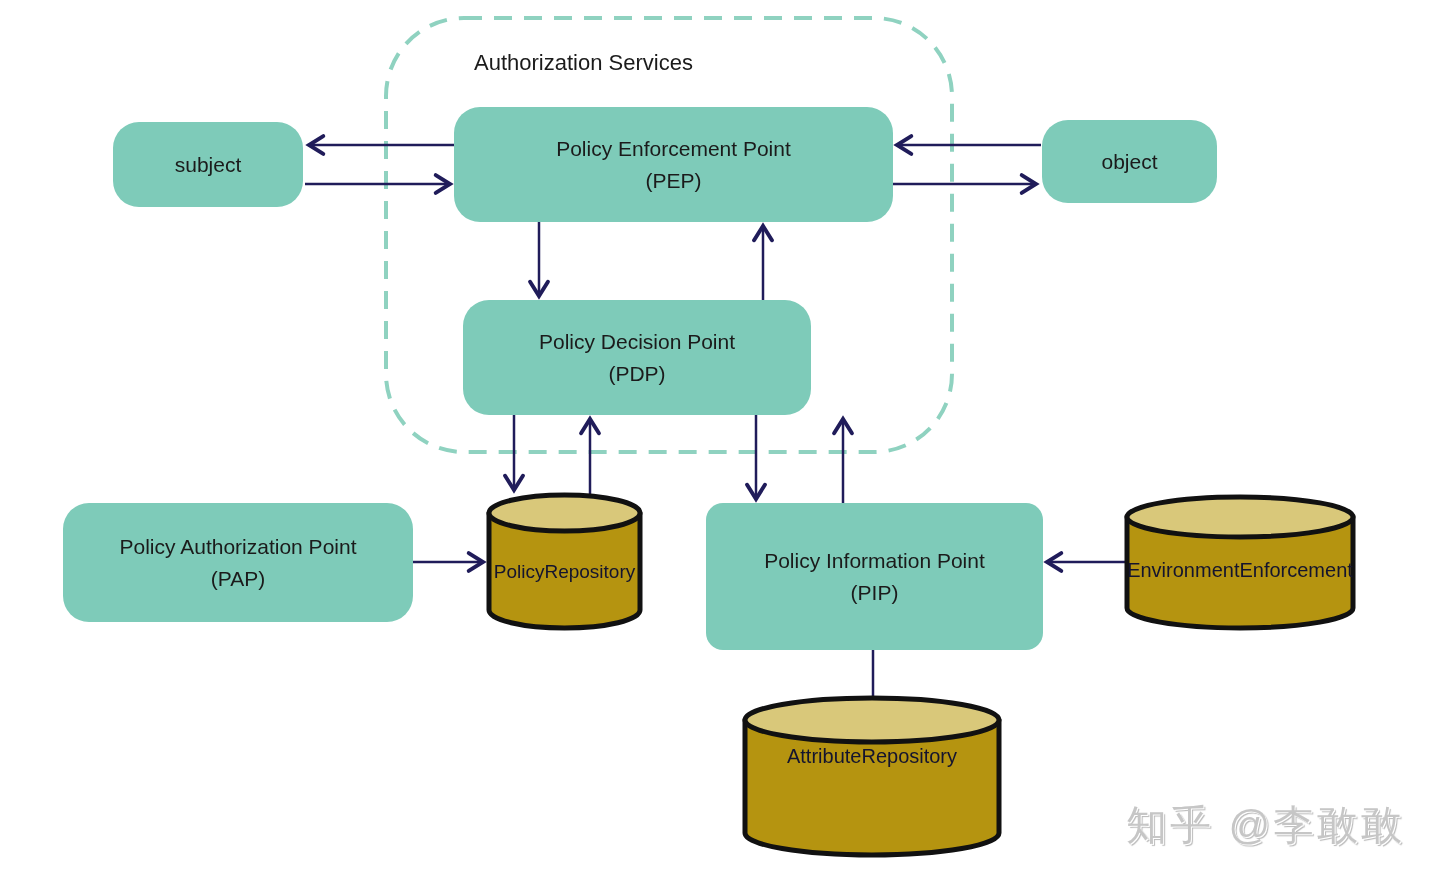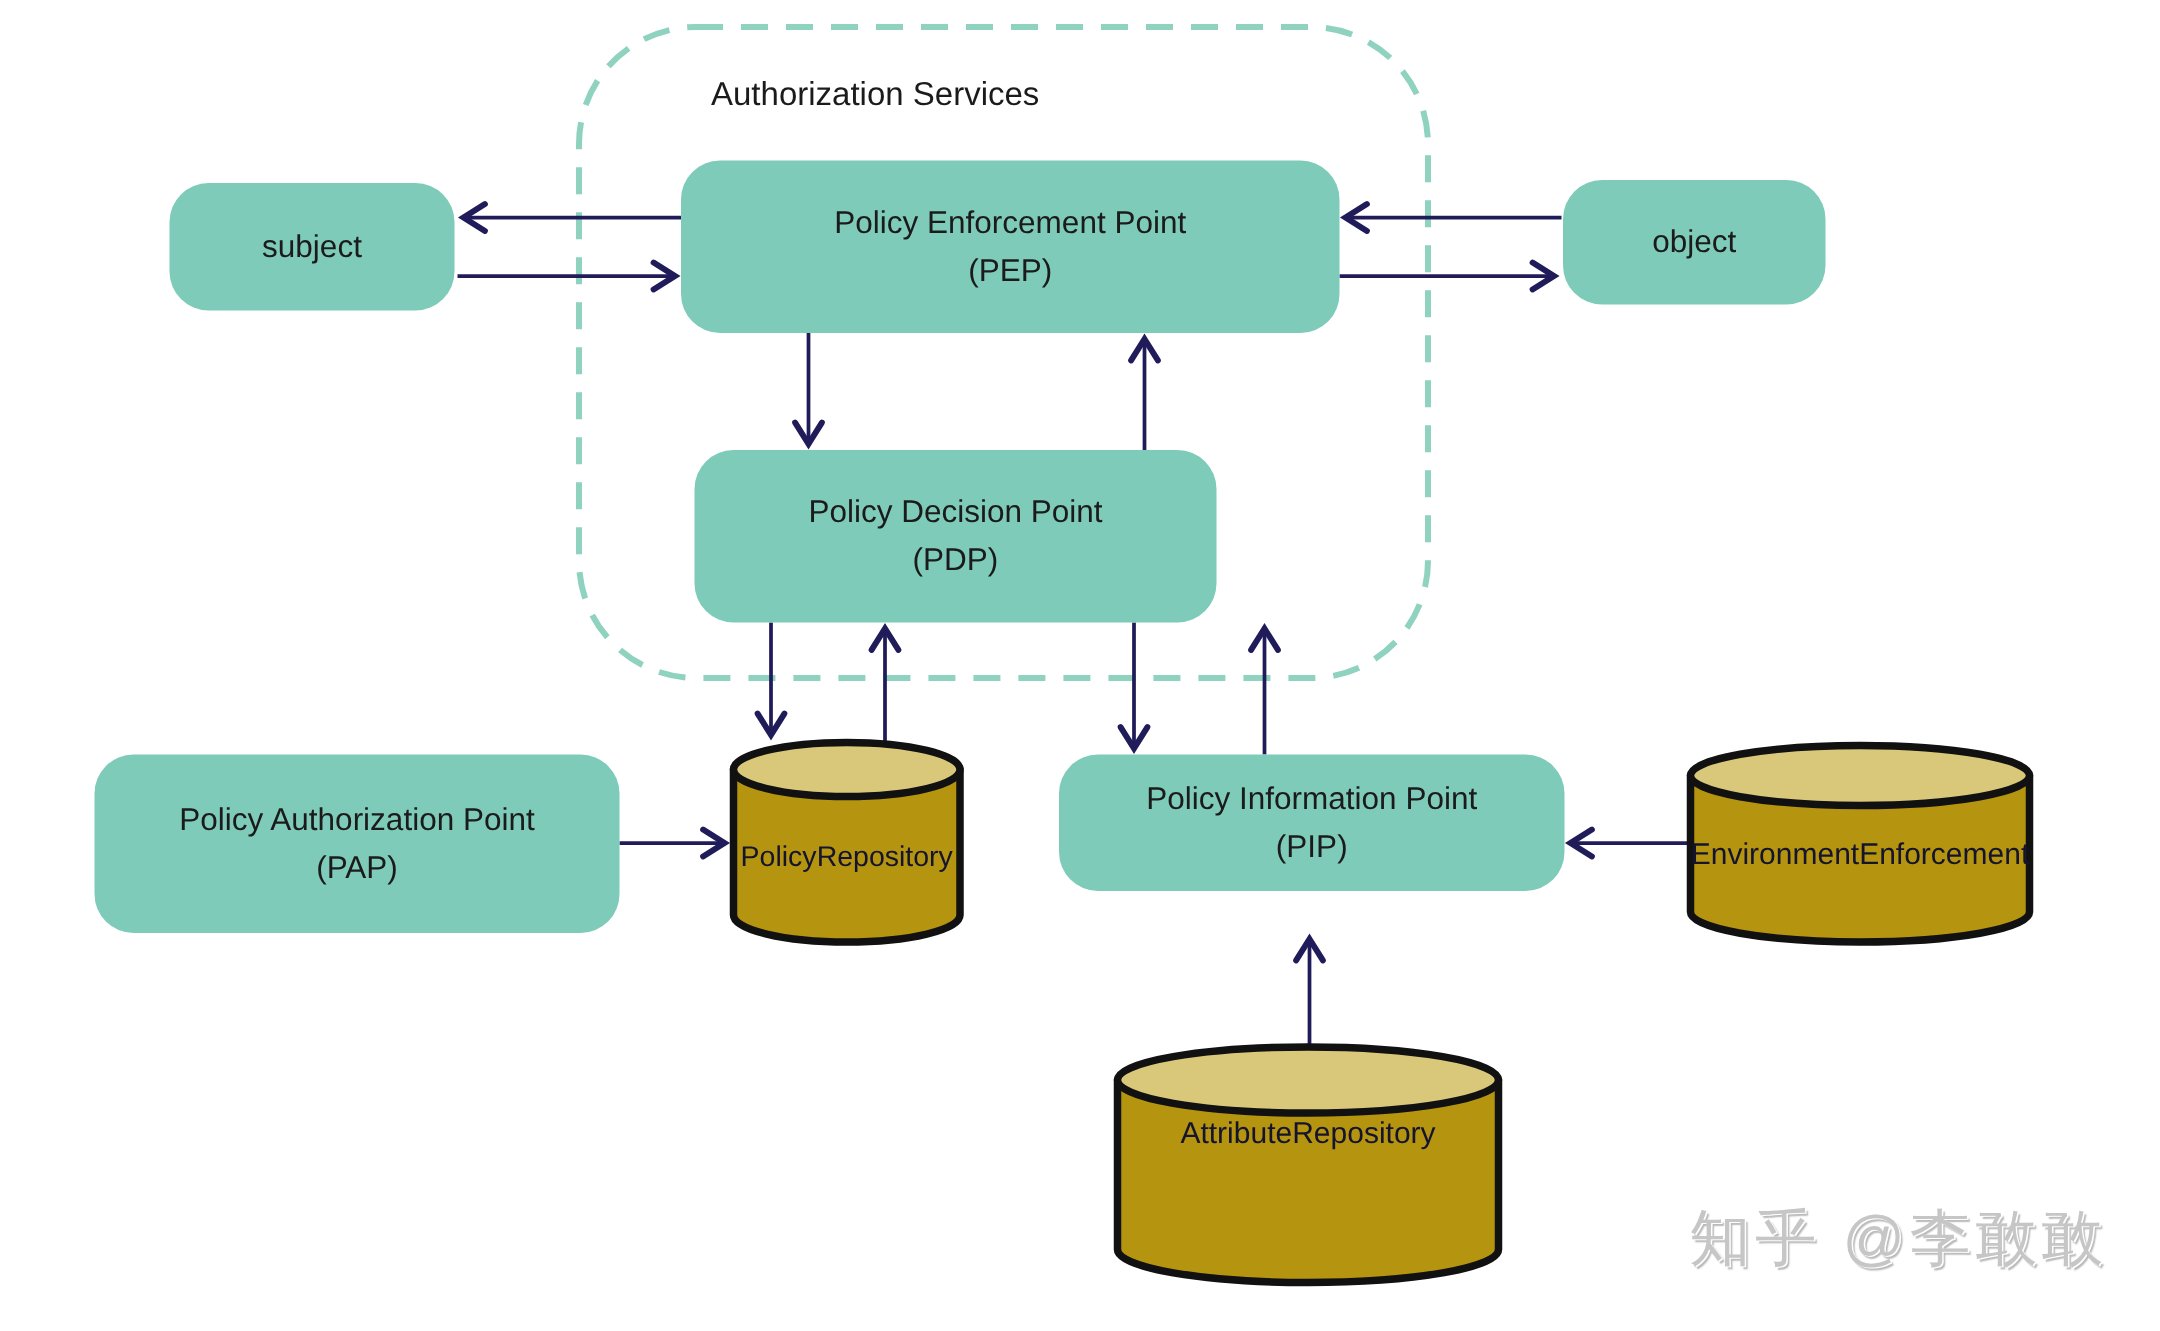--- a/index.html
+++ b/index.html
@@ -165,21 +165,21 @@
   <div class="node" style="left:463px; top:300px; width:348px; height:115px;">
     <div>Policy Decision Point</div>
     <div>(PDP)</div>
   </div>
 
   <div class="node" style="left:63px; top:503px; width:350px; height:119px;">
     <div>Policy Authorization Point</div>
     <div>(PAP)</div>
   </div>
 
-  <div class="node" style="left:706px; top:503px; width:337px; height:91px;">
+  <div class="node" style="left:706px; top:503px; width:337px; height:147px;border-radius:17px;">
     <div>Policy Information Point</div>
     <div>(PIP)</div>
   </div>
 
   <div class="cyl-label" style="left:489px; top:536px; width:151px; height:70px; font-size:19px; line-height:29px;">
     <div>Policy</div>
     <div>Repository</div>
   </div>
 
   <div class="cyl-label" style="left:1127px; top:538px; width:226px; height:64px;">

